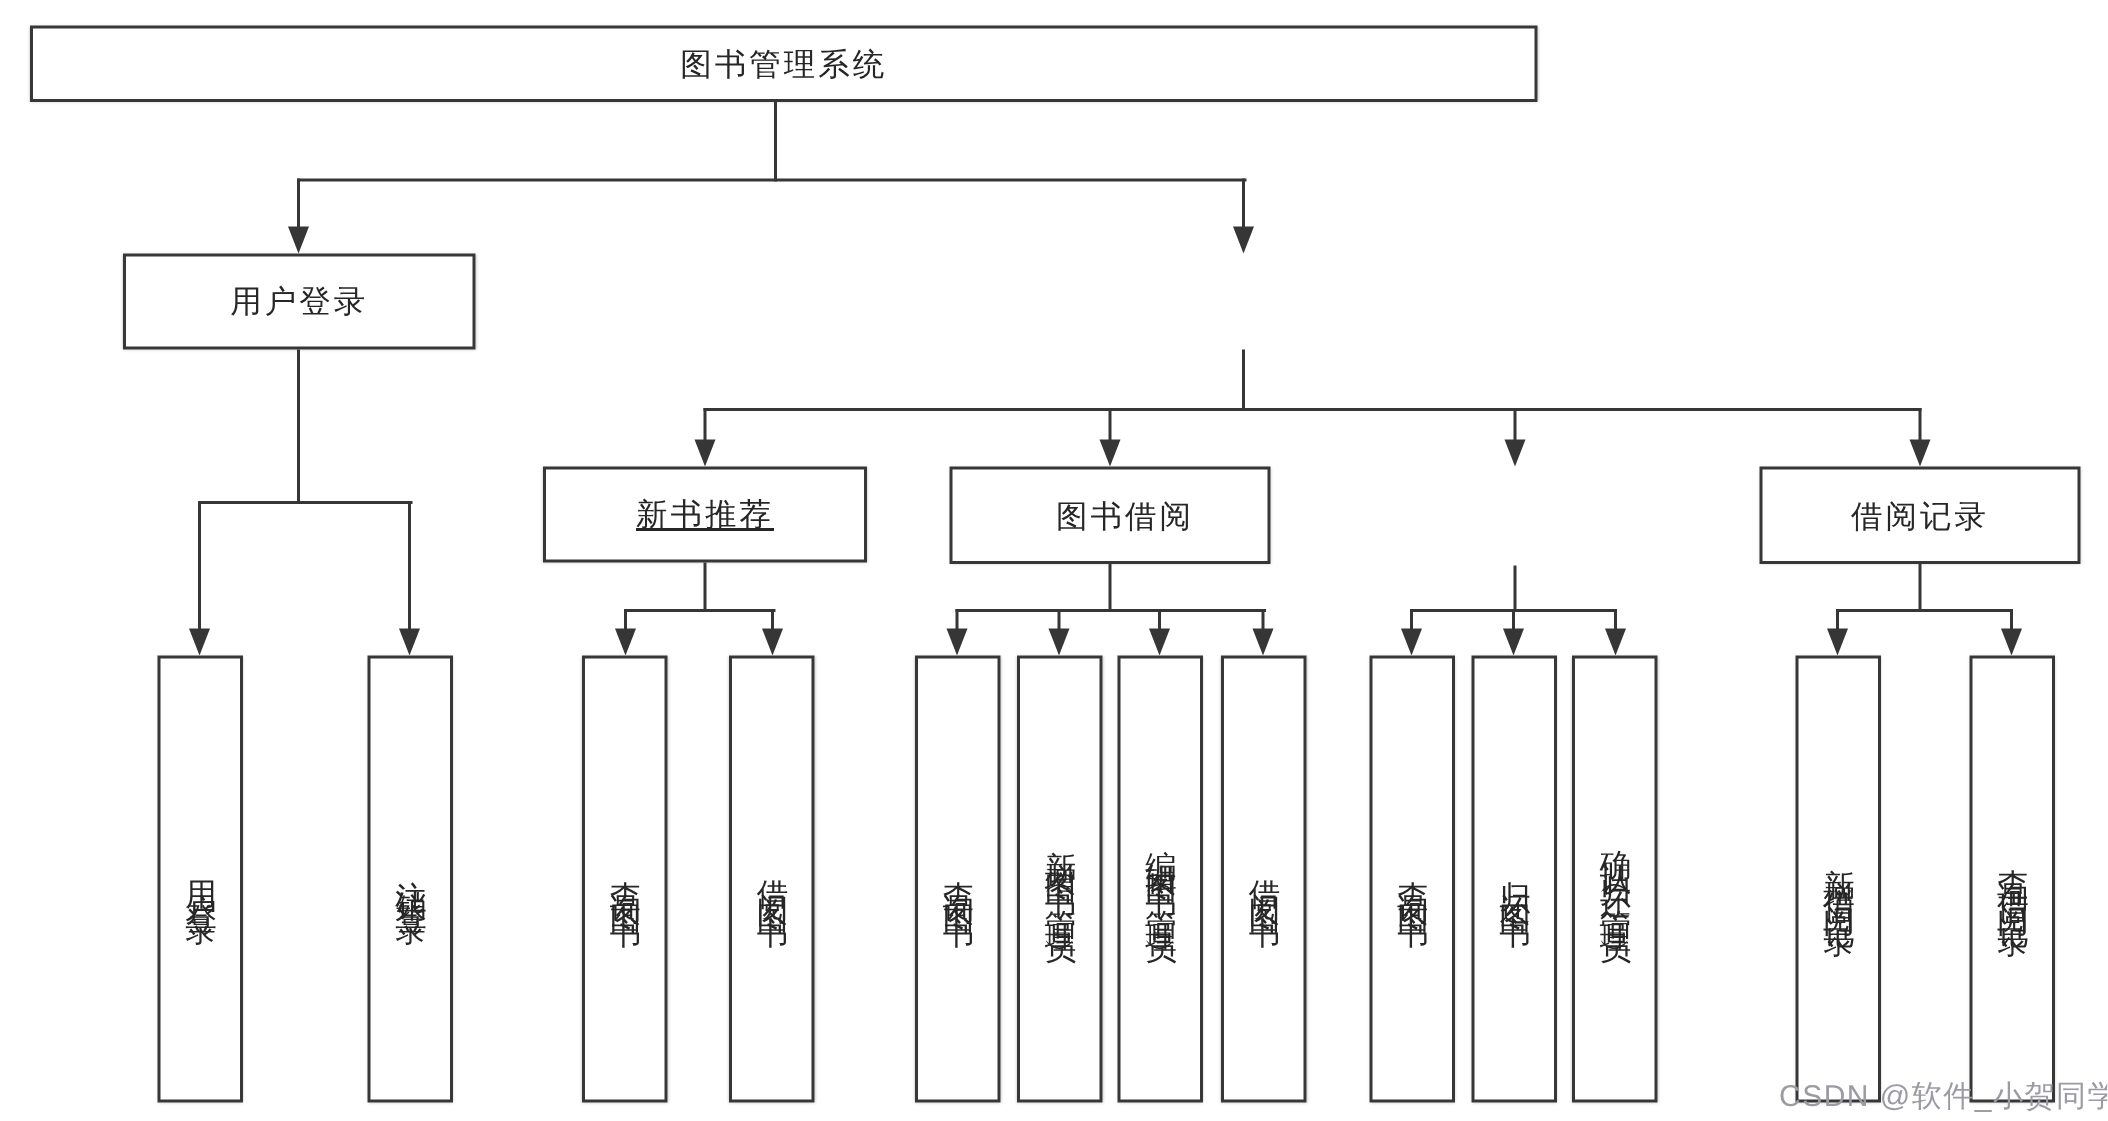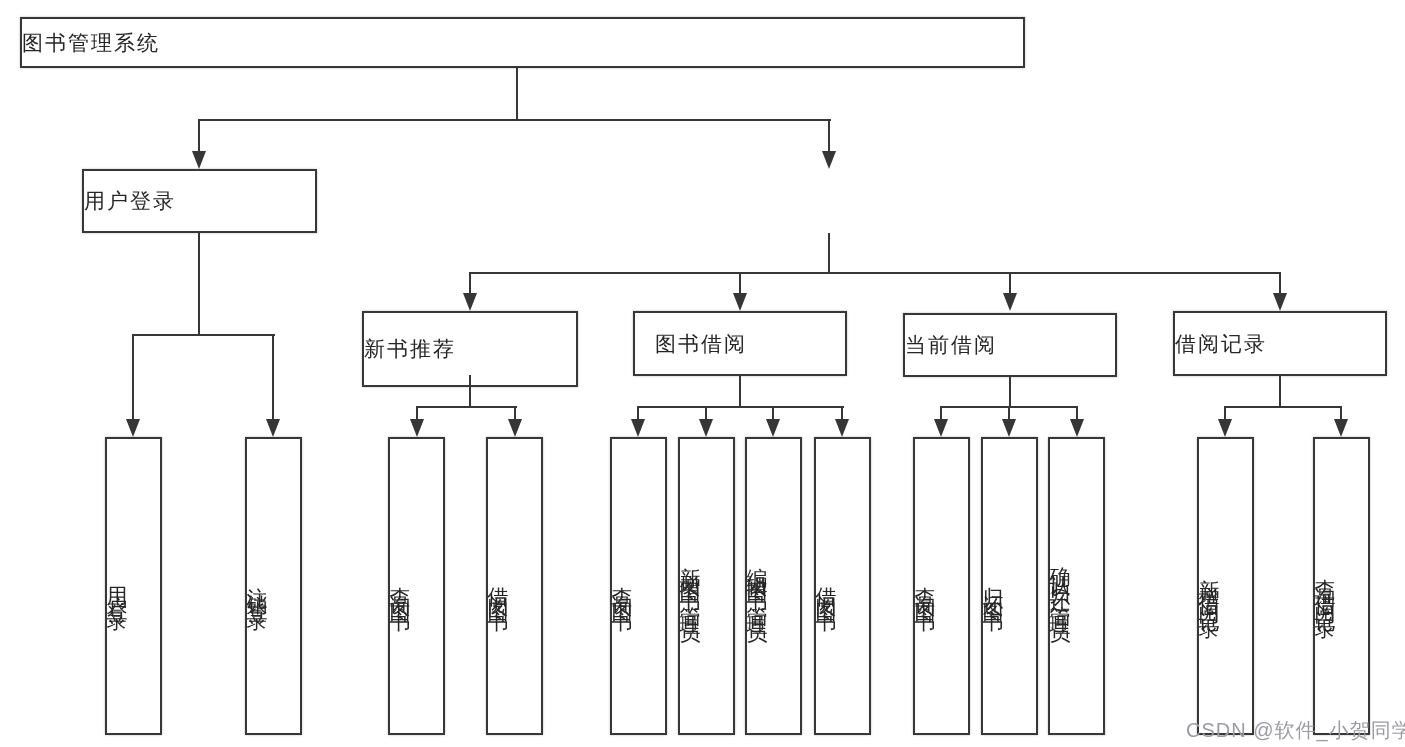--- a/index.html
+++ b/index.html
@@ -10,21 +10,21 @@
     background: #ffffff;
     font-family: "Liberation Sans", "DejaVu Sans", sans-serif;
     overflow: hidden;
   }
   .node {
     position: absolute;
     border: 2px solid #373737;
     background: #ffffff;
     display: flex;
     align-items: center;
-    justify-content: flex-start;
+    justify-content: center;
     color: #262626;
     font-size: 21px;
     letter-spacing: 2px;
     box-sizing: border-box;
     box-shadow: 0 0 2px rgba(60,60,60,0.35);
   }
   .leaf {
     width: 57px;
     top: 437px;
     height: 298px;
@@ -89,28 +89,25 @@
   <div class="line h" style="left:469px; top:272px; width:812px;"></div>
   <div class="line v" style="left:469px; top:272px; height:23px;"></div>
   <div class="arrow" style="left:463px; top:293px;"></div>
   <div class="line v" style="left:739px; top:272px; height:23px;"></div>
   <div class="arrow" style="left:733px; top:293px;"></div>
   <div class="line v" style="left:1009px; top:272px; height:23px;"></div>
   <div class="arrow" style="left:1003px; top:293px;"></div>
   <div class="line v" style="left:1279px; top:272px; height:23px;"></div>
   <div class="arrow" style="left:1273px; top:293px;"></div>
 
-  <div class="node" style="left:362px; top:311px; width:216px; height:76px;">
+  <div class="node" style="left:362px; top:311px; width:216px; height:64px;text-decoration:underline;">
     <span>新书推荐</span>
   </div>
   <div class="node" style="left:633px; top:311px; width:214px; height:65px;padding-left:20px;">
     <span>图书借阅</span>
-  </div>
-  <div class="node" style="left:903px; top:313px; width:214px; height:64px;">
-    <span>当前借阅</span>
   </div>
   <div class="node" style="left:1173px; top:311px; width:214px; height:65px;">
     <span>借阅记录</span>
   </div>
 
   <div class="line v" style="left:469px; top:375px; height:33px;"></div>
   <div class="line h" style="left:416px; top:406px; width:101px;"></div>
   <div class="line v" style="left:416px; top:406px; height:14px;"></div>
   <div class="arrow" style="left:410px; top:419px;"></div>
   <div class="line v" style="left:514px; top:406px; height:14px;"></div>

